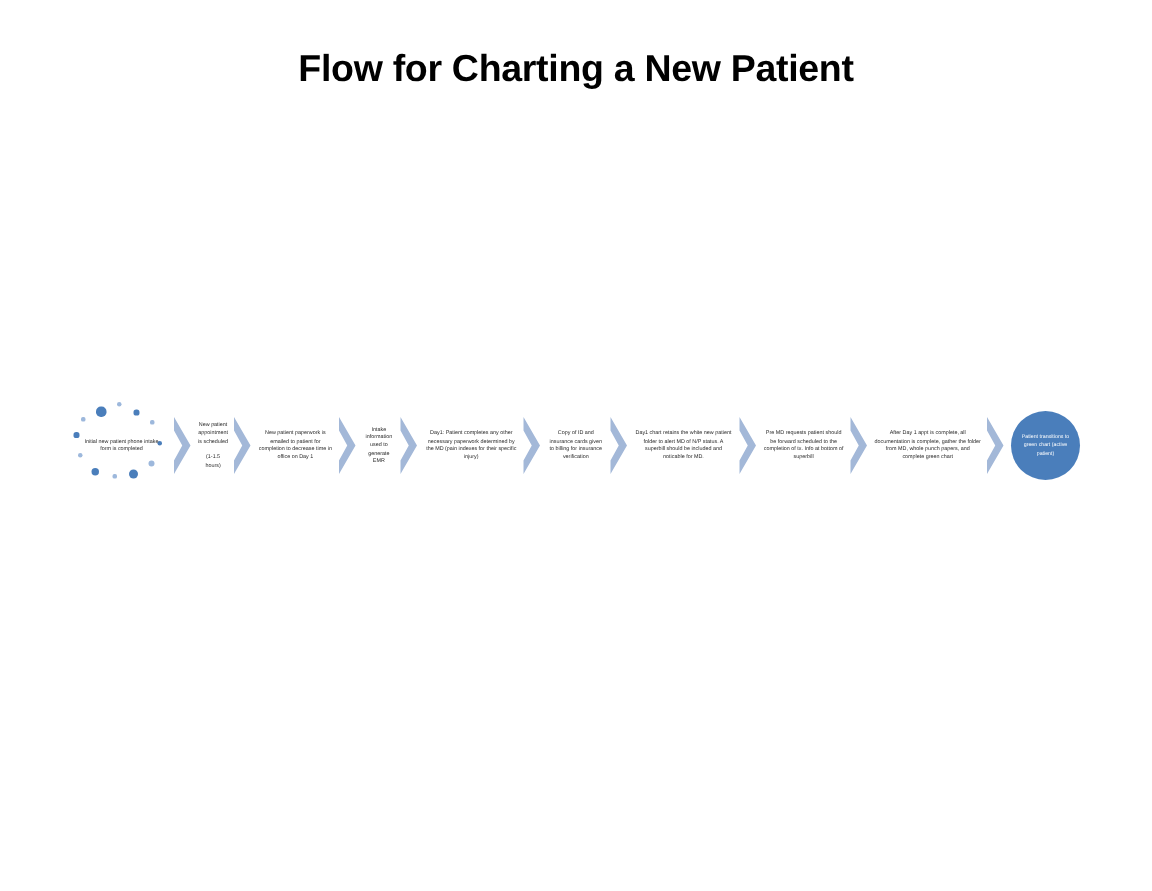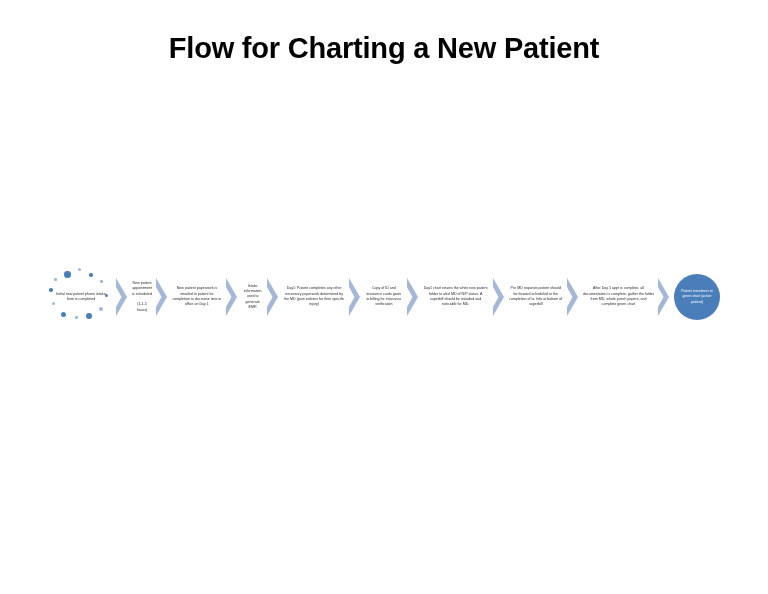--- a/index.html
+++ b/index.html
@@ -17,21 +17,21 @@
     color: #000000;
   }
 
   
   .slide-title {
     position: absolute;
     top: 32px;
     left: 0;
     width: 768px;
     text-align: center;
-    font-size: 29px;
+    font-size: 25px;
     font-weight: bold;
     letter-spacing: -0.2px;
     color: #000000;
     line-height: 1.15;
   }
 
   
   .flow-strip {
     position: absolute;
     top: 262px;

